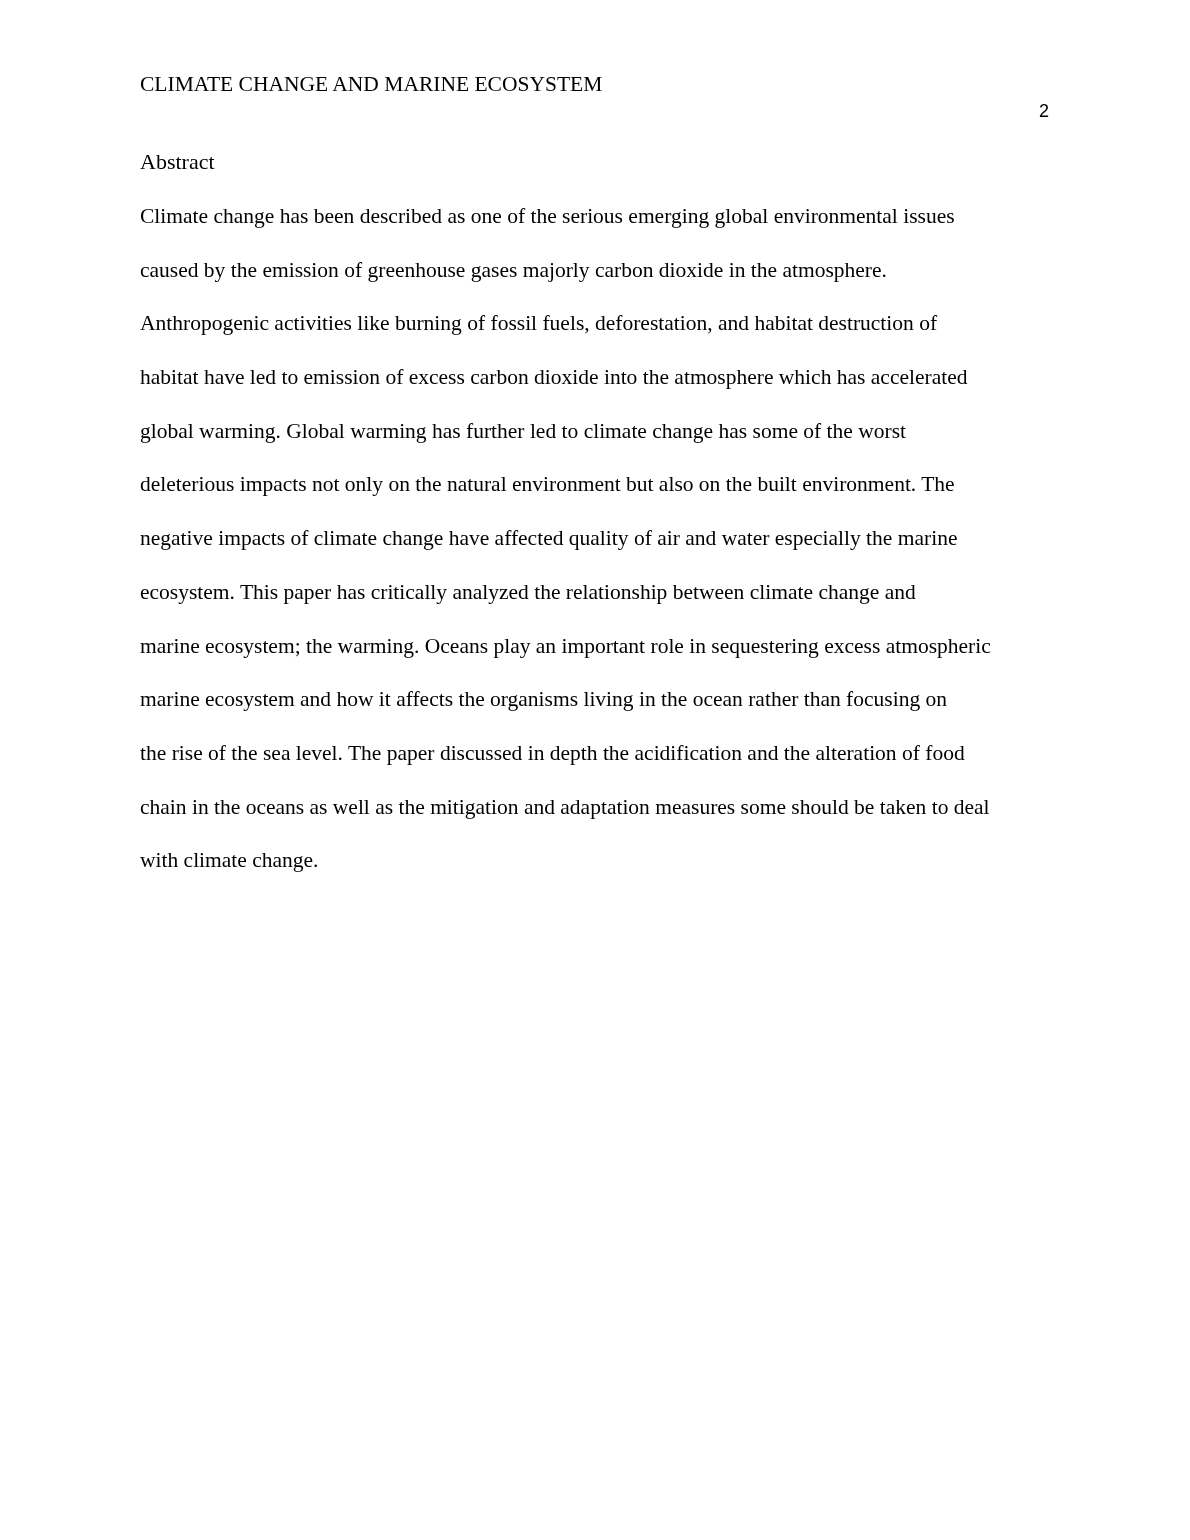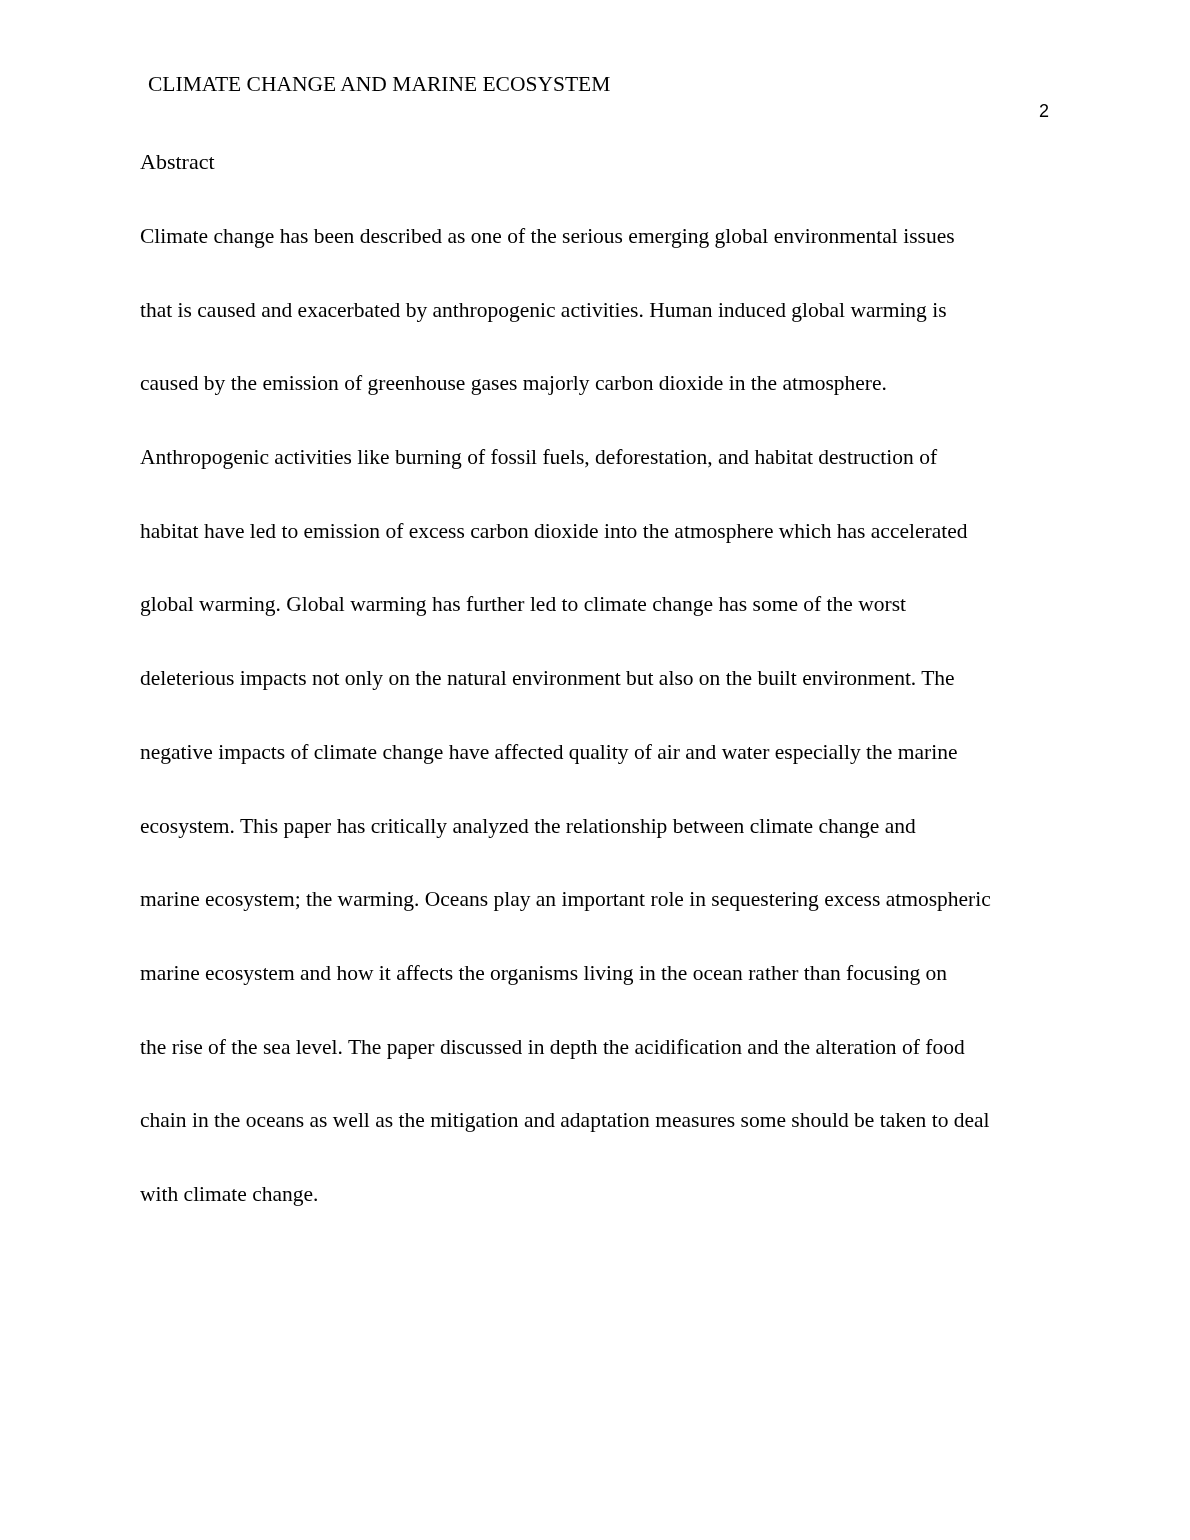--- a/index.html
+++ b/index.html
@@ -23,21 +23,20 @@
       background: #ffffff;
     }
     .running-head {
       position: absolute;
       left: 140px;
       top: 70px;
       font-size: 21.5px;
       line-height: 28px;
       letter-spacing: 0px;
       white-space: nowrap;
-      margin-left: 8px;
     }
     .page-number {
       position: absolute;
       right: 141px;
       top: 99px;
       font-family: "Liberation Sans", "DejaVu Sans", sans-serif;
       font-size: 18px;
       line-height: 24px;
     }
     .section-heading {
@@ -53,35 +52,33 @@
       left: 140px;
       top: 202px;
       width: 920px;
       font-size: 21.5px;
     }
     .abstract-line {
       display: block;
       height: 53.7px;
       line-height: 28px;
       white-space: nowrap;
-      margin-top: 20px;
     }
   </style>
 </head>
 <body>
 
 <div class="page">
   <div class="running-head">CLIMATE CHANGE AND MARINE ECOSYSTEM</div>
   <div class="page-number">2</div>
 
   <div class="section-heading">Abstract</div>
 
   <div class="abstract-body">
     <span class="abstract-line">Climate change has been described as one of the serious emerging global environmental issues</span>
-    <span class="abstract-line">that is caused and exacerbated by anthropogenic activities. Human induced global warming is</span>
     <span class="abstract-line">caused by the emission of greenhouse gases majorly carbon dioxide in the atmosphere.</span>
     <span class="abstract-line">Anthropogenic activities like burning of fossil fuels, deforestation, and habitat destruction of</span>
     <span class="abstract-line">habitat have led to emission of excess carbon dioxide into the atmosphere which has accelerated</span>
     <span class="abstract-line">global warming. Global warming has further led to climate change has some of the worst</span>
     <span class="abstract-line">deleterious impacts not only on the natural environment but also on the built environment. The</span>
     <span class="abstract-line">negative impacts of climate change have affected quality of air and water especially the marine</span>
     <span class="abstract-line">ecosystem. This paper has critically analyzed the relationship between climate change and</span>
     <span class="abstract-line">marine ecosystem; the warming. Oceans play an important role in sequestering excess atmospheric</span>
     <span class="abstract-line">marine ecosystem and how it affects the organisms living in the ocean rather than focusing on</span>
     <span class="abstract-line">the rise of the sea level. The paper discussed in depth the acidification and the alteration of food</span>

